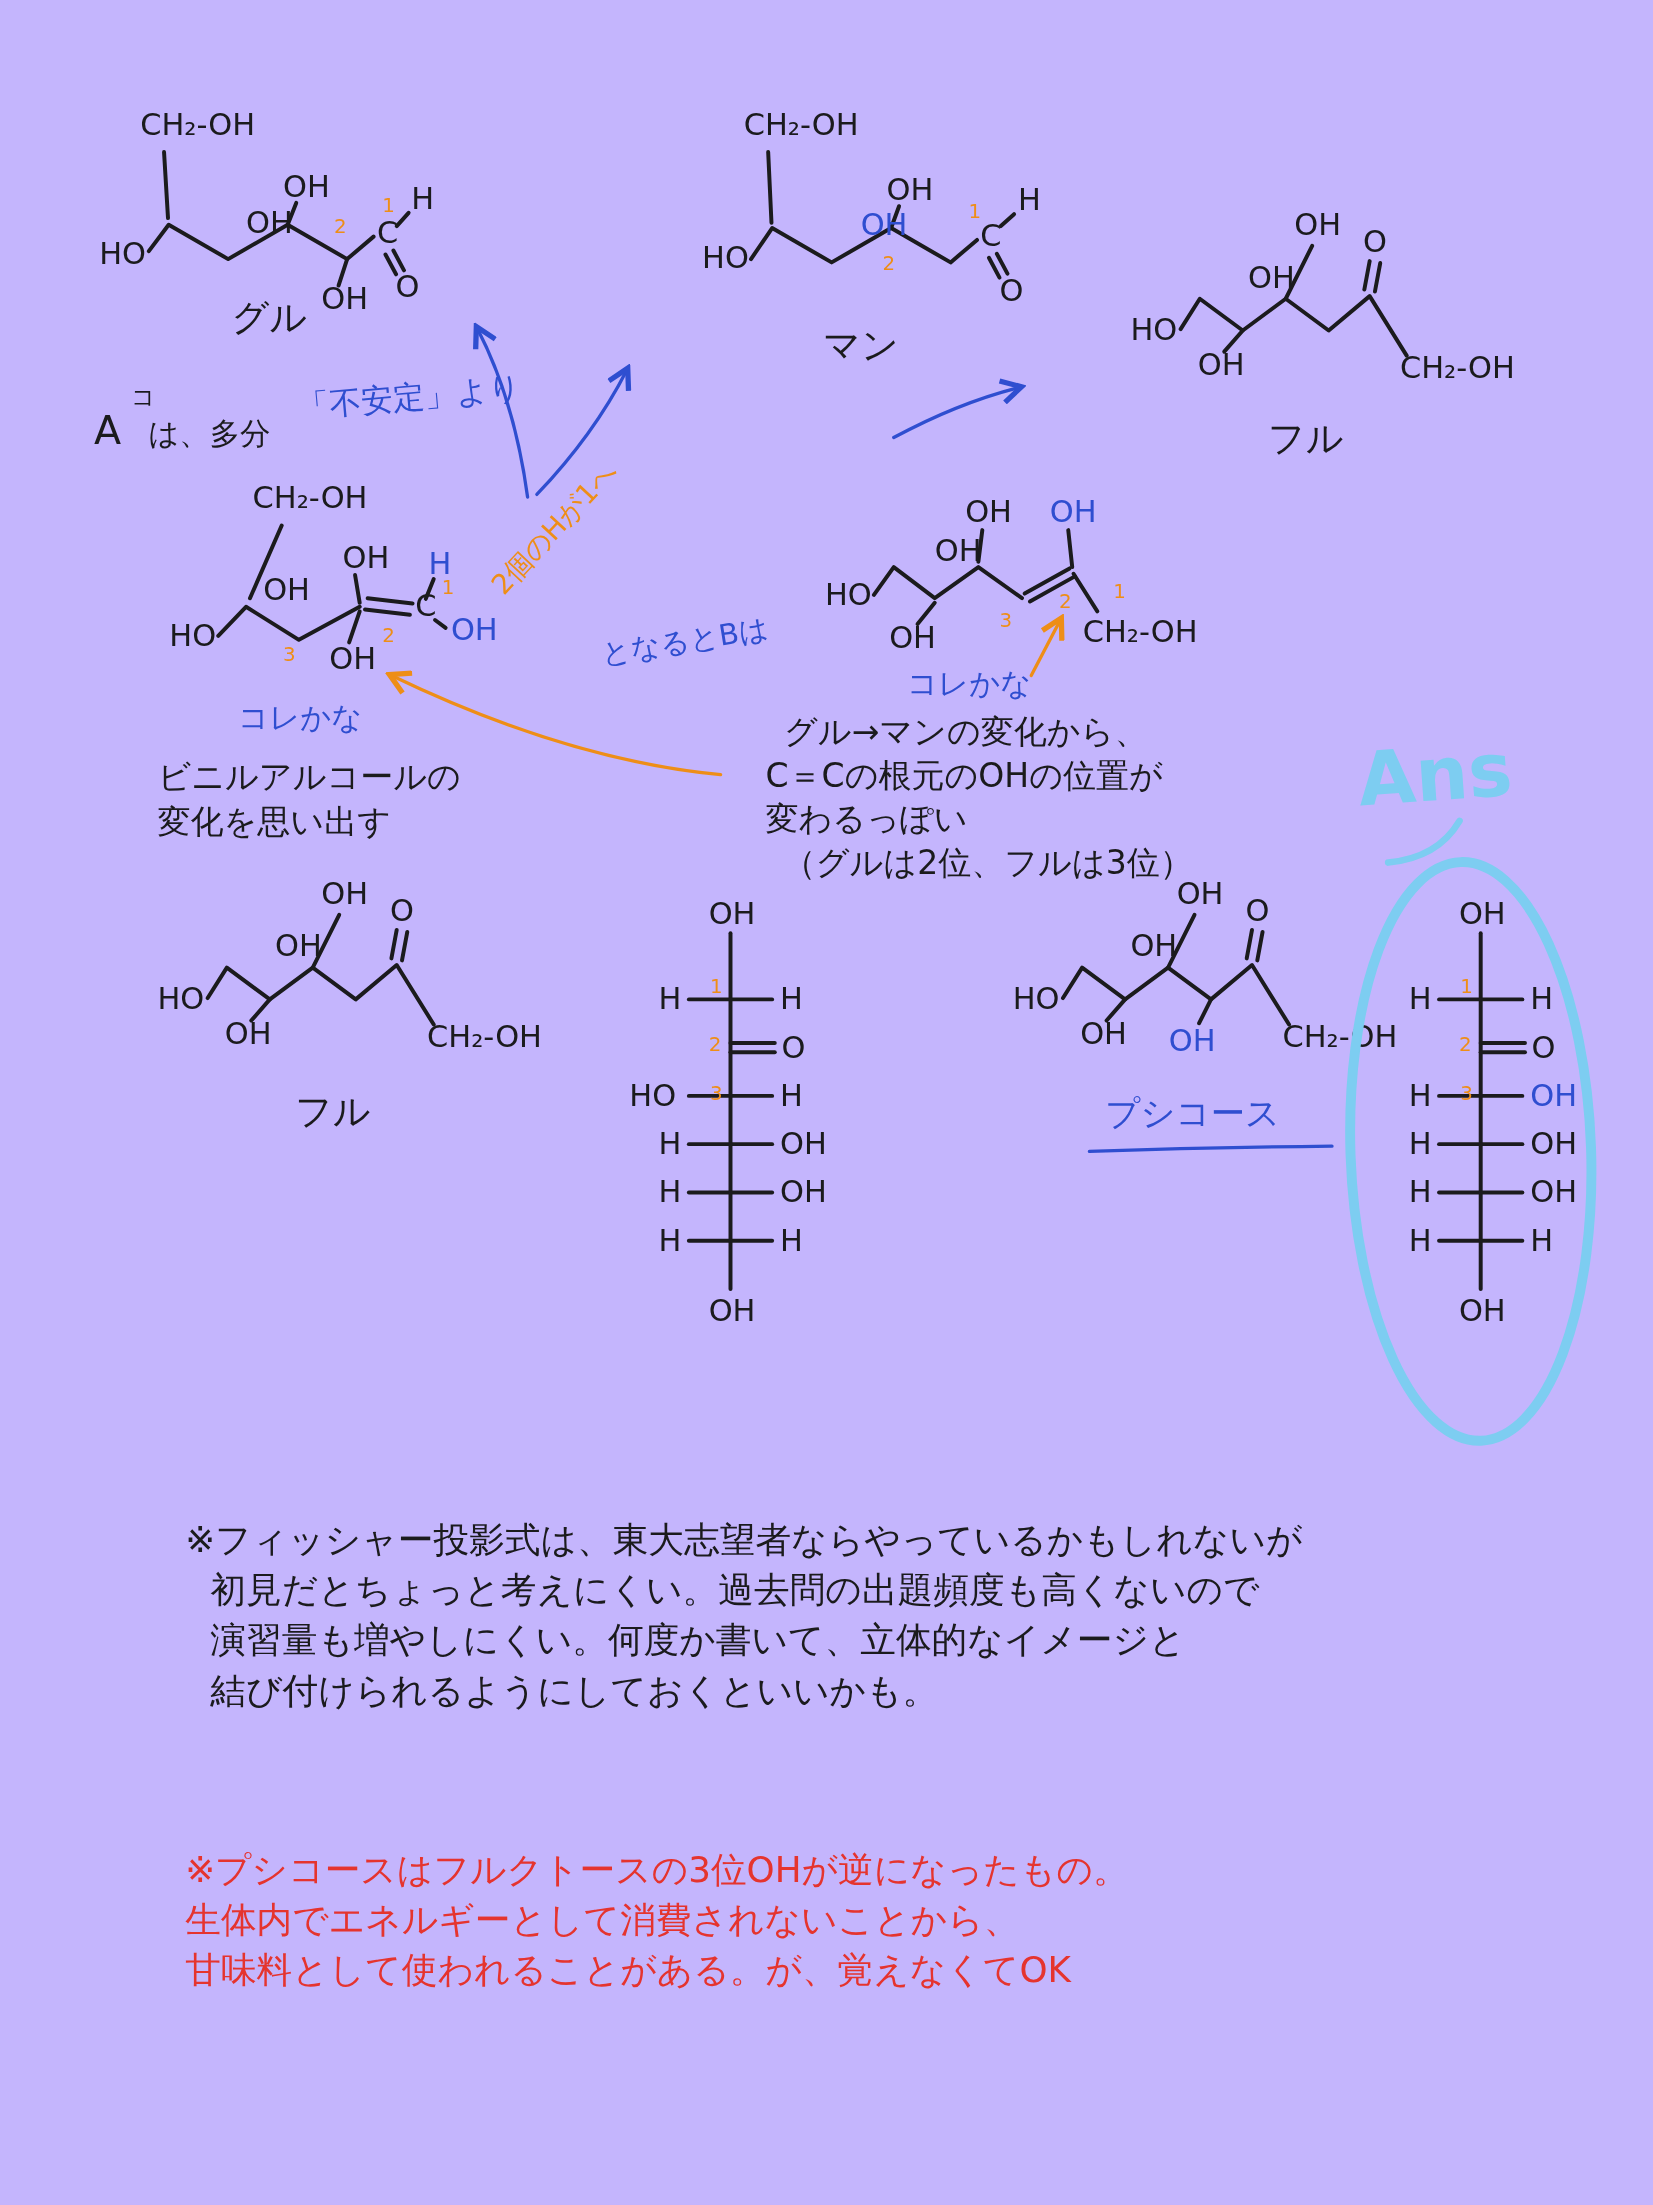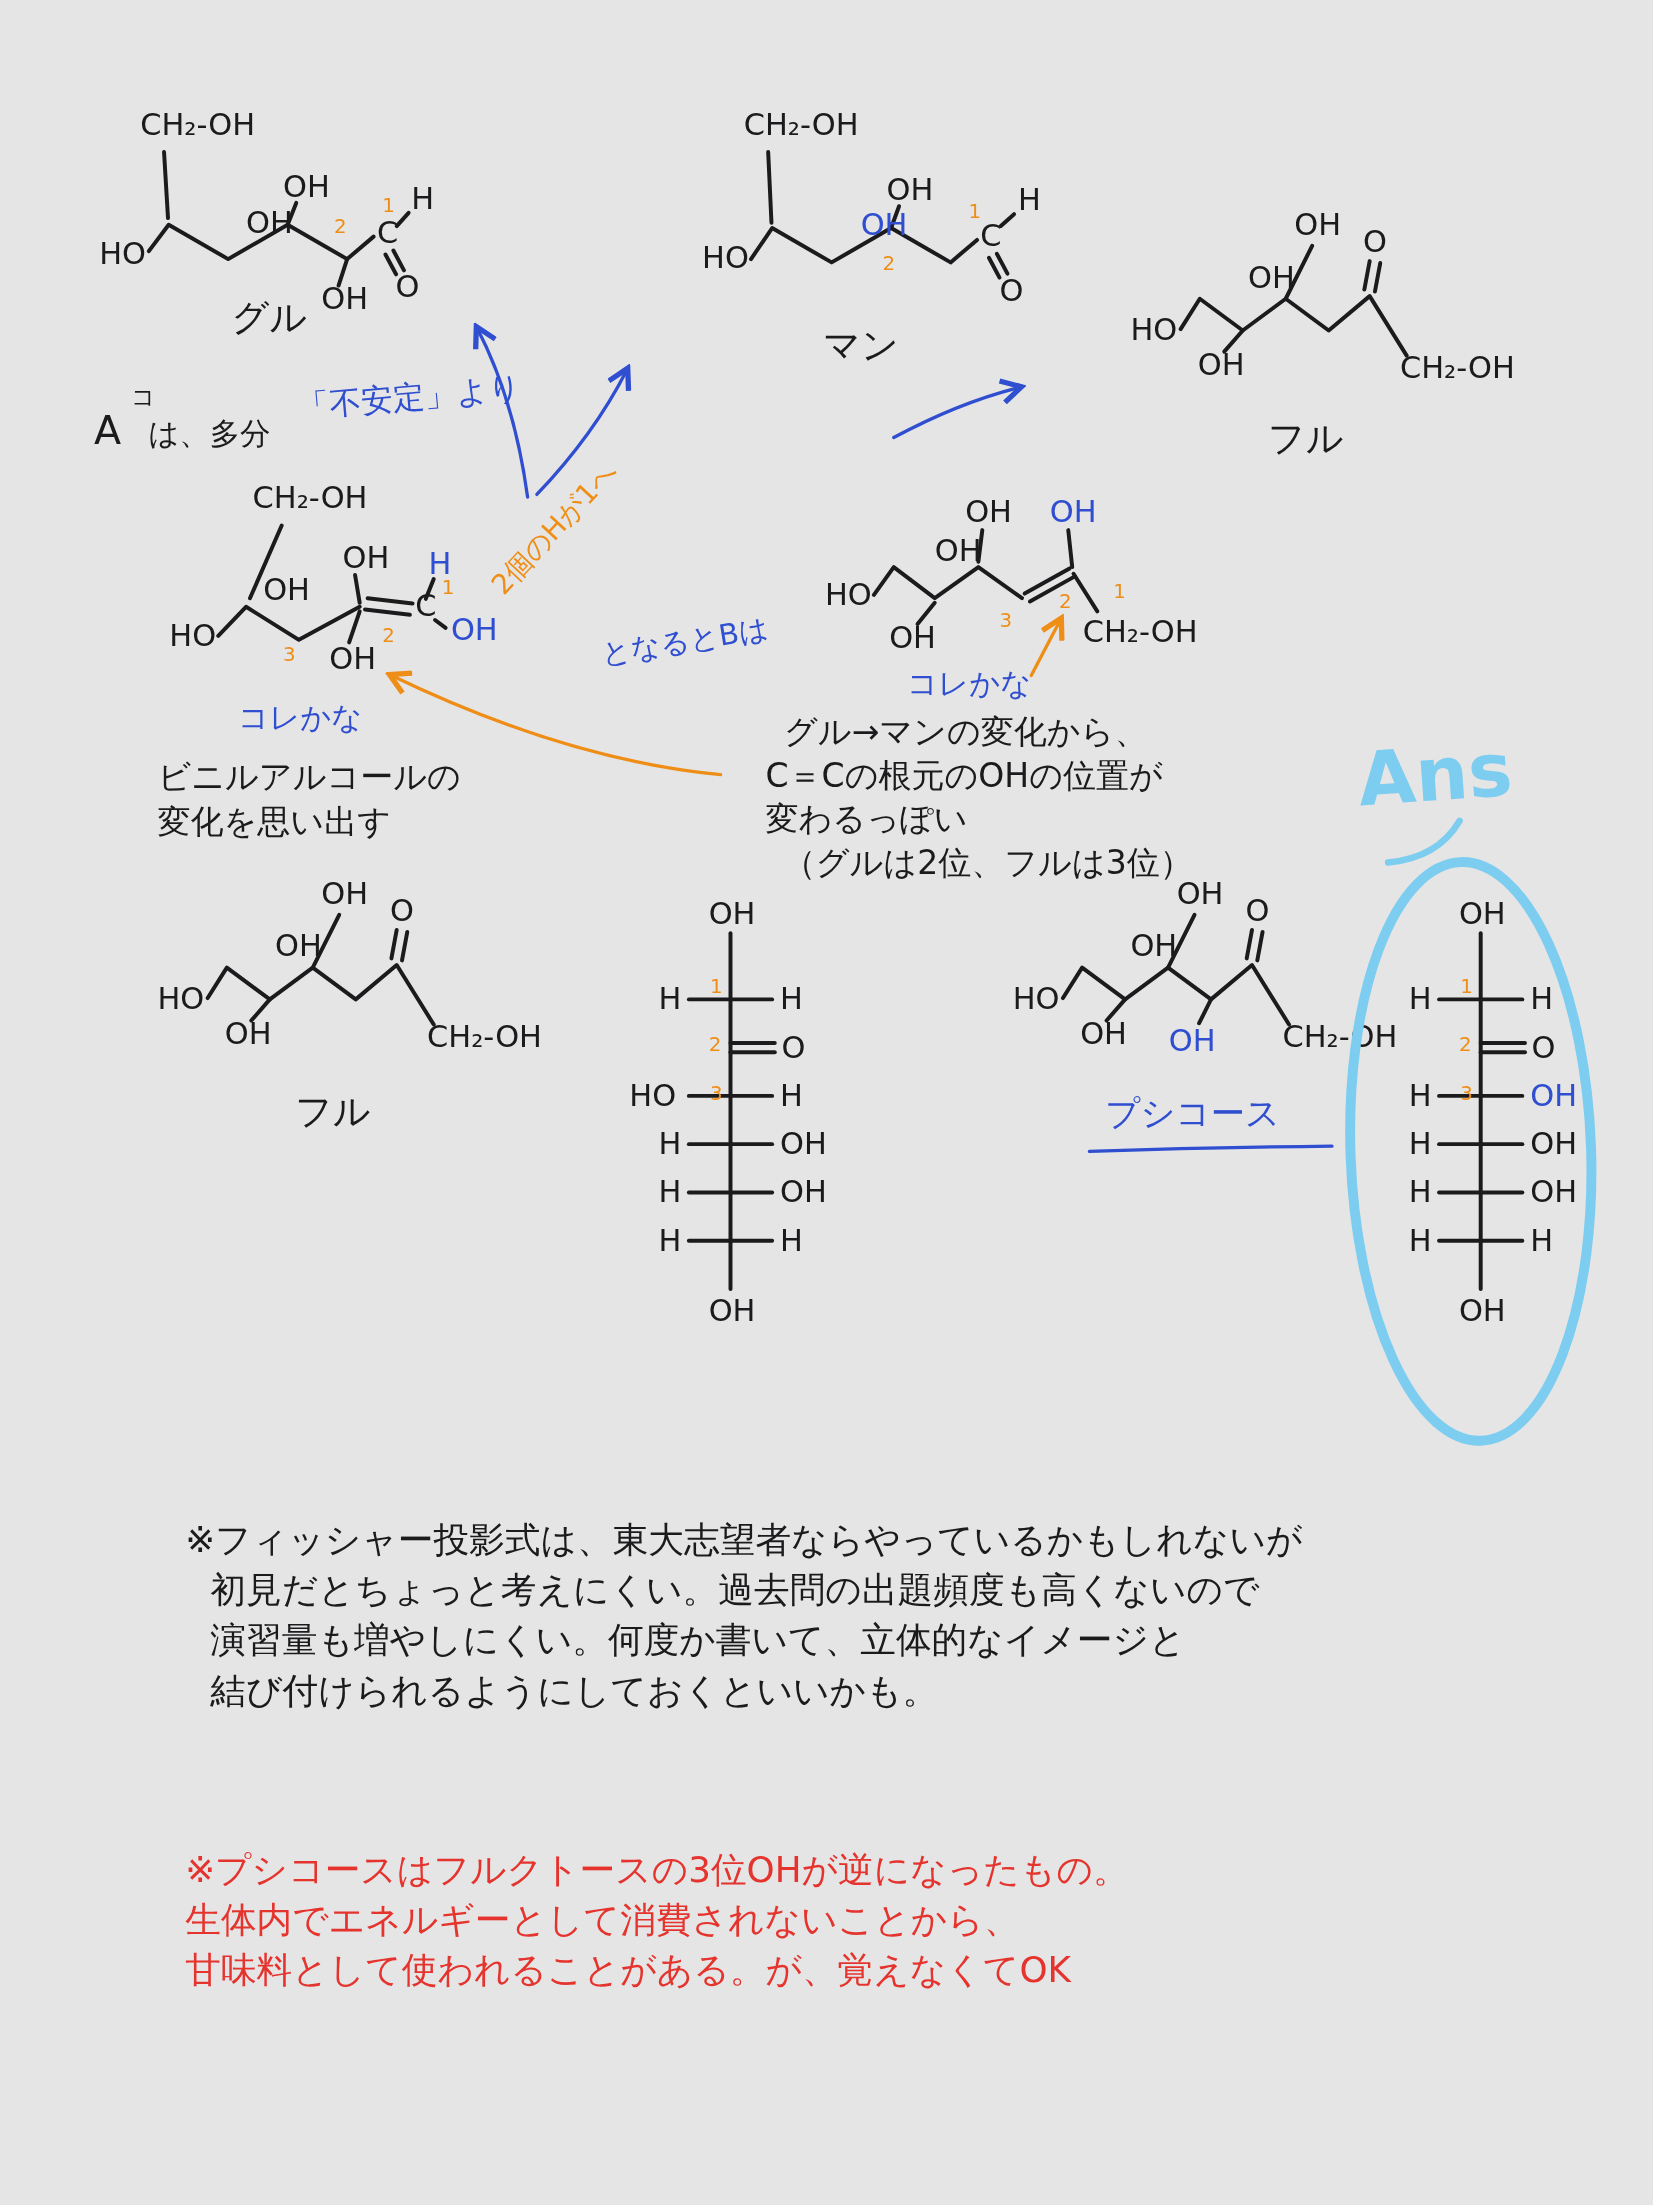--- a/index.html
+++ b/index.html
@@ -1,16 +1,16 @@
 <!DOCTYPE html>
 <html style="font-size:10.6px"><head>
 <meta charset="utf-8">
 <style>
   html,body{margin:0;padding:0;background:#ffffff;}
-  .canvas{position:relative;width:1654px;height:2205px;background:#e5e5e5;overflow:hidden;text-align:center;}
+  .canvas{position:relative;width:1654px;height:2205px;background:#c4b5fd;overflow:hidden;text-align:center;}
   svg{position:absolute;left:0;top:0;}
   text{font-family:"DejaVu Sans",sans-serif;fill:#1b1b1d;font-size:46px;}
   .s30{font-size:30px;}.s36{font-size:36px;}.s42{font-size:42px;}.s44{font-size:44px;}
   .s48{font-size:48px;}.s50{font-size:50px;}.s52{font-size:52px;}.s54{font-size:54px;}
   .s56{font-size:56px;}.s60{font-size:60px;}.s112{font-size:112px;font-weight:bold;}
   .blue{fill:#2f4ed0;}.orange{fill:#ee8e17;}.sky{fill:#7dcdf1;}.red{fill:#e5342e;}
   .bond{stroke:#1b1b1d;stroke-width:6;fill:none;stroke-linecap:round;stroke-linejoin:round;}
   .sb{stroke:#2f4ed0;stroke-width:5;fill:none;stroke-linecap:round;}
   .so{stroke:#ee8e17;stroke-width:5;fill:none;stroke-linecap:round;}
   .ssky{stroke:#7dcdf1;fill:none;stroke-linecap:round;}

